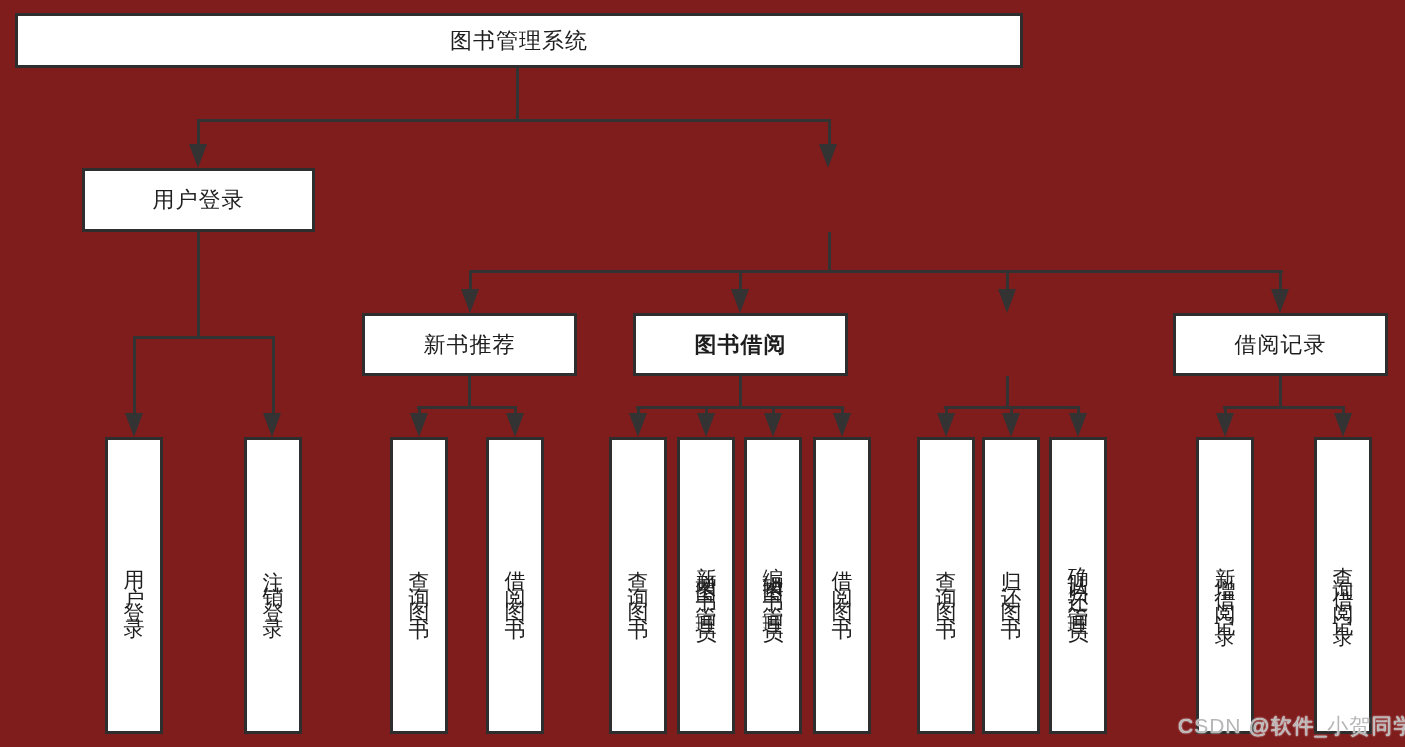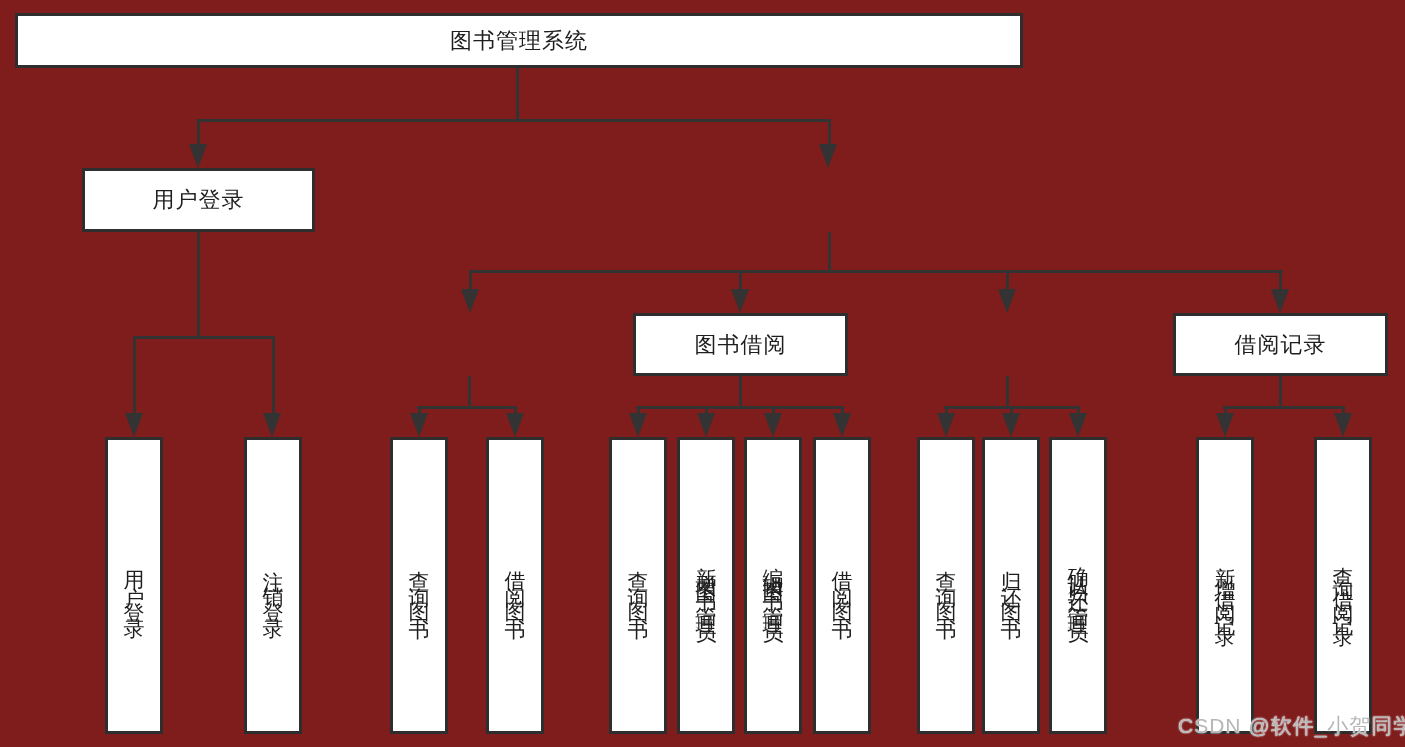--- a/index.html
+++ b/index.html
@@ -117,21 +117,22 @@
   <div class="tri" style="left:1069px; top:413px;"></div>
   <div class="ln" style="left:1224px; top:406px; width:3px; height:9px;"></div>
   <div class="tri" style="left:1216px; top:413px;"></div>
   <div class="ln" style="left:1342px; top:406px; width:3px; height:9px;"></div>
   <div class="tri" style="left:1334px; top:413px;"></div>
 
   <div class="box" style="left:15px; top:13px; width:1008px; height:55px;">图书管理系统</div>
 
   <div class="box" style="left:82px; top:168px; width:233px; height:64px;">用户登录</div>
 
-  <div class="box" style="left:633px; top:313px; width:215px; height:63px;">图书借阅</div>
+  <div class="box" style="left:362px; top:313px; width:215px; height:63px;">新书推荐</div>
+  <div class="box" style="left:633px; top:313px; width:215px; height:63px;font-weight:bold;">图书借阅</div>
   <div class="box" style="left:1173px; top:313px; width:215px; height:63px;">借阅记录</div>
 
   <div class="box vbox" style="left:105px; top:437px; width:58px; height:297px;">用户登录</div>
   <div class="box vbox" style="left:244px; top:437px; width:58px; height:297px;">注销登录</div>
 
   <div class="box vbox" style="left:390px; top:437px; width:58px; height:297px;">查询图书</div>
   <div class="box vbox" style="left:486px; top:437px; width:58px; height:297px;">借阅图书</div>
 
   <div class="box vbox" style="left:609px; top:437px; width:58px; height:297px;">查询图书</div>
   <div class="box vbox long" style="left:677px; top:437px; width:58px; height:297px;">新增图书（管理员）</div>

